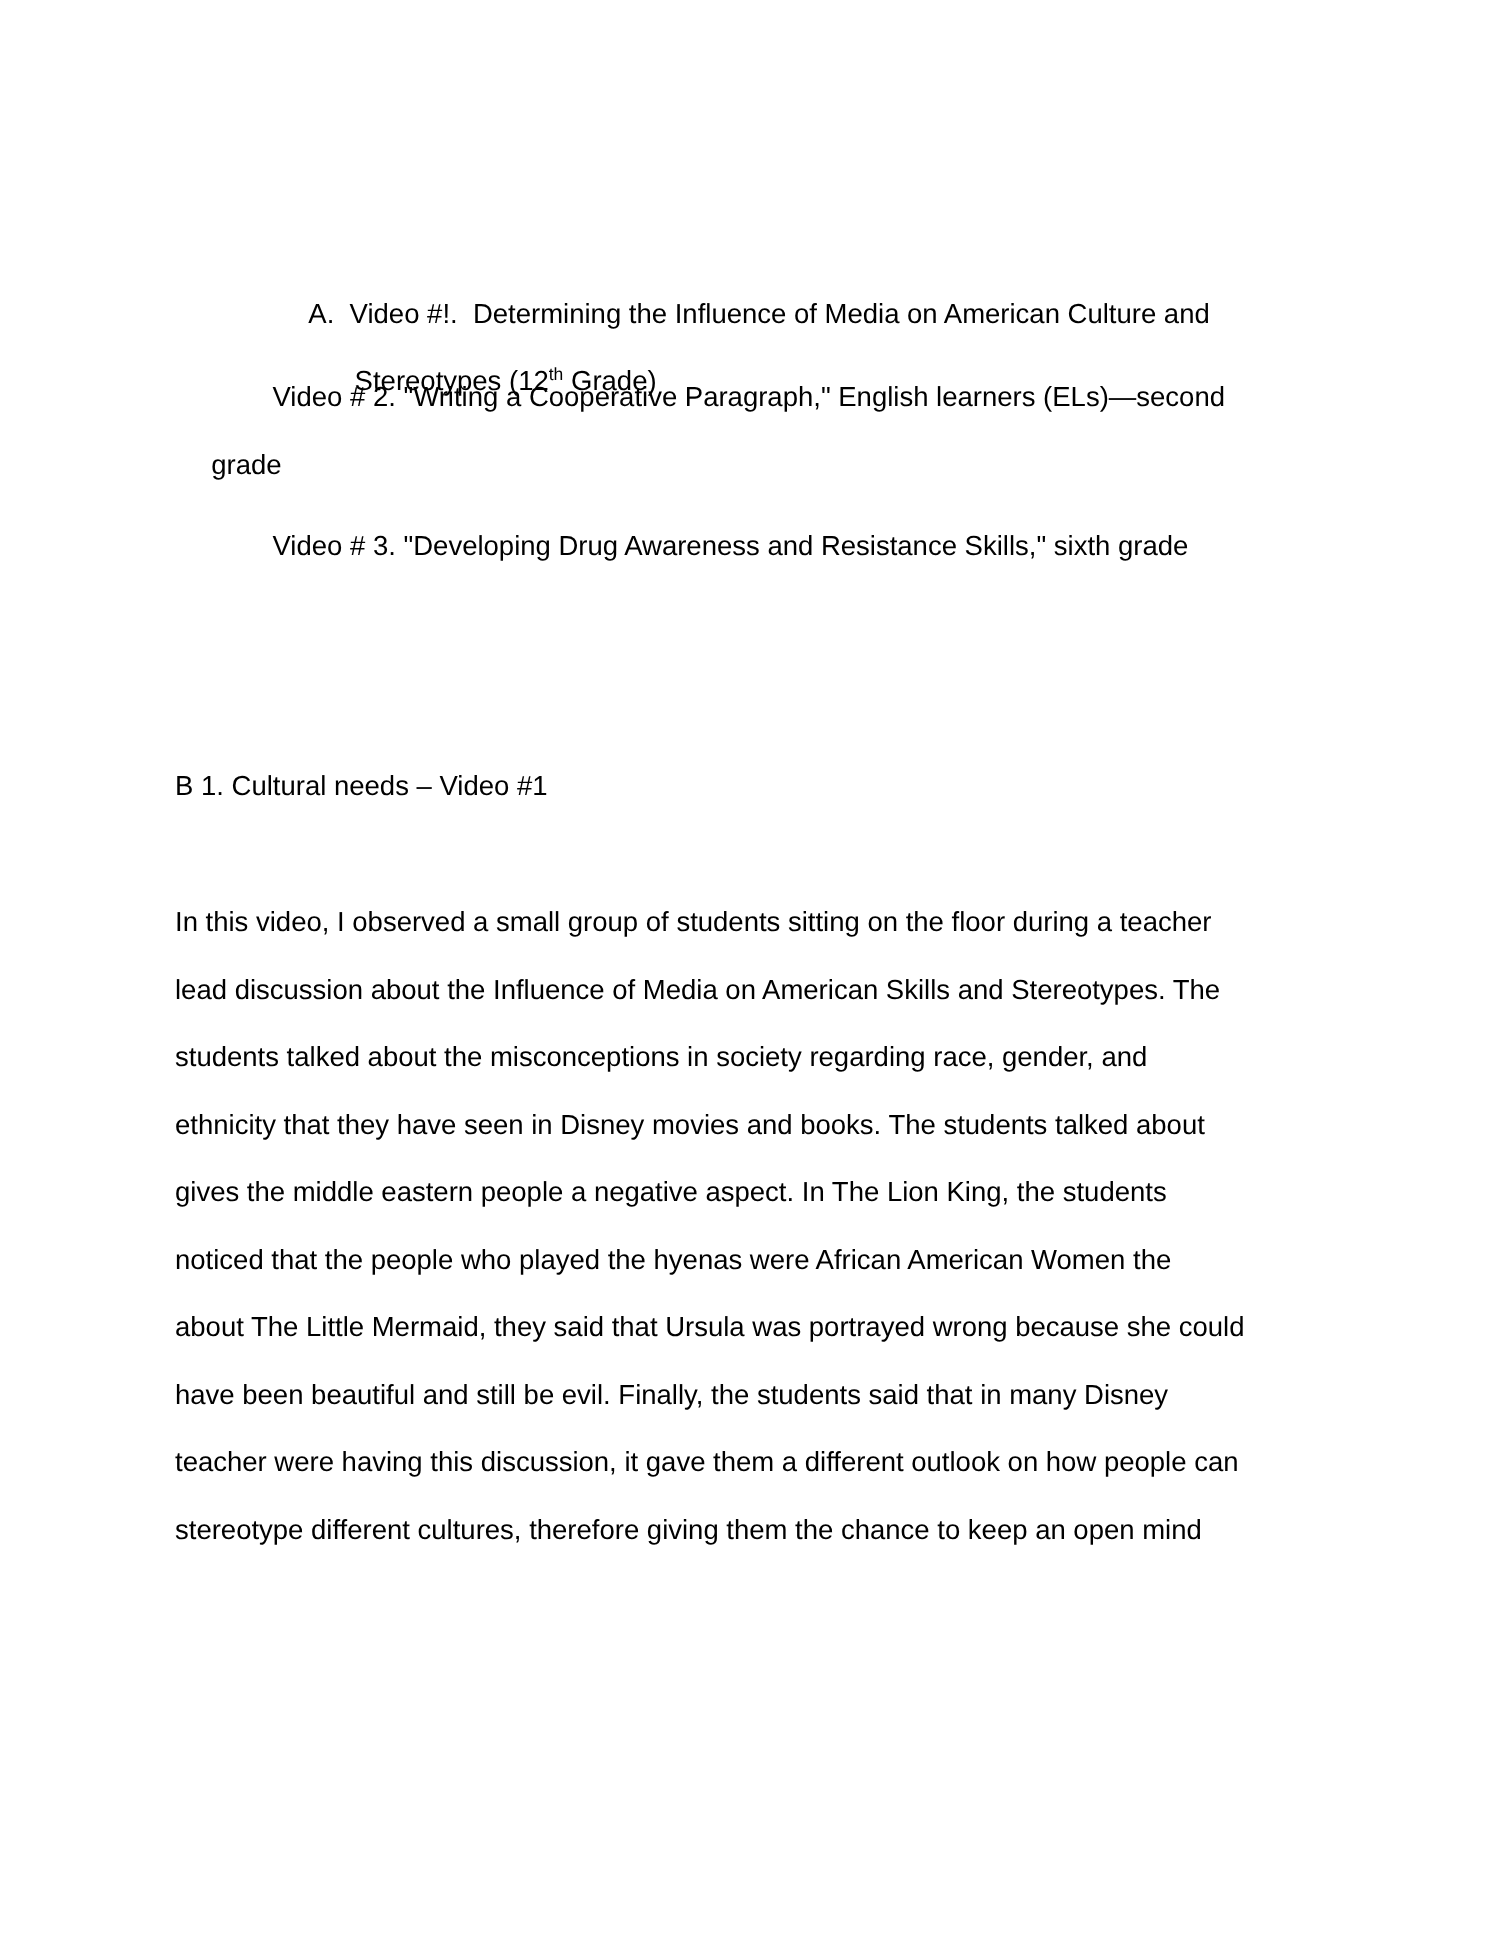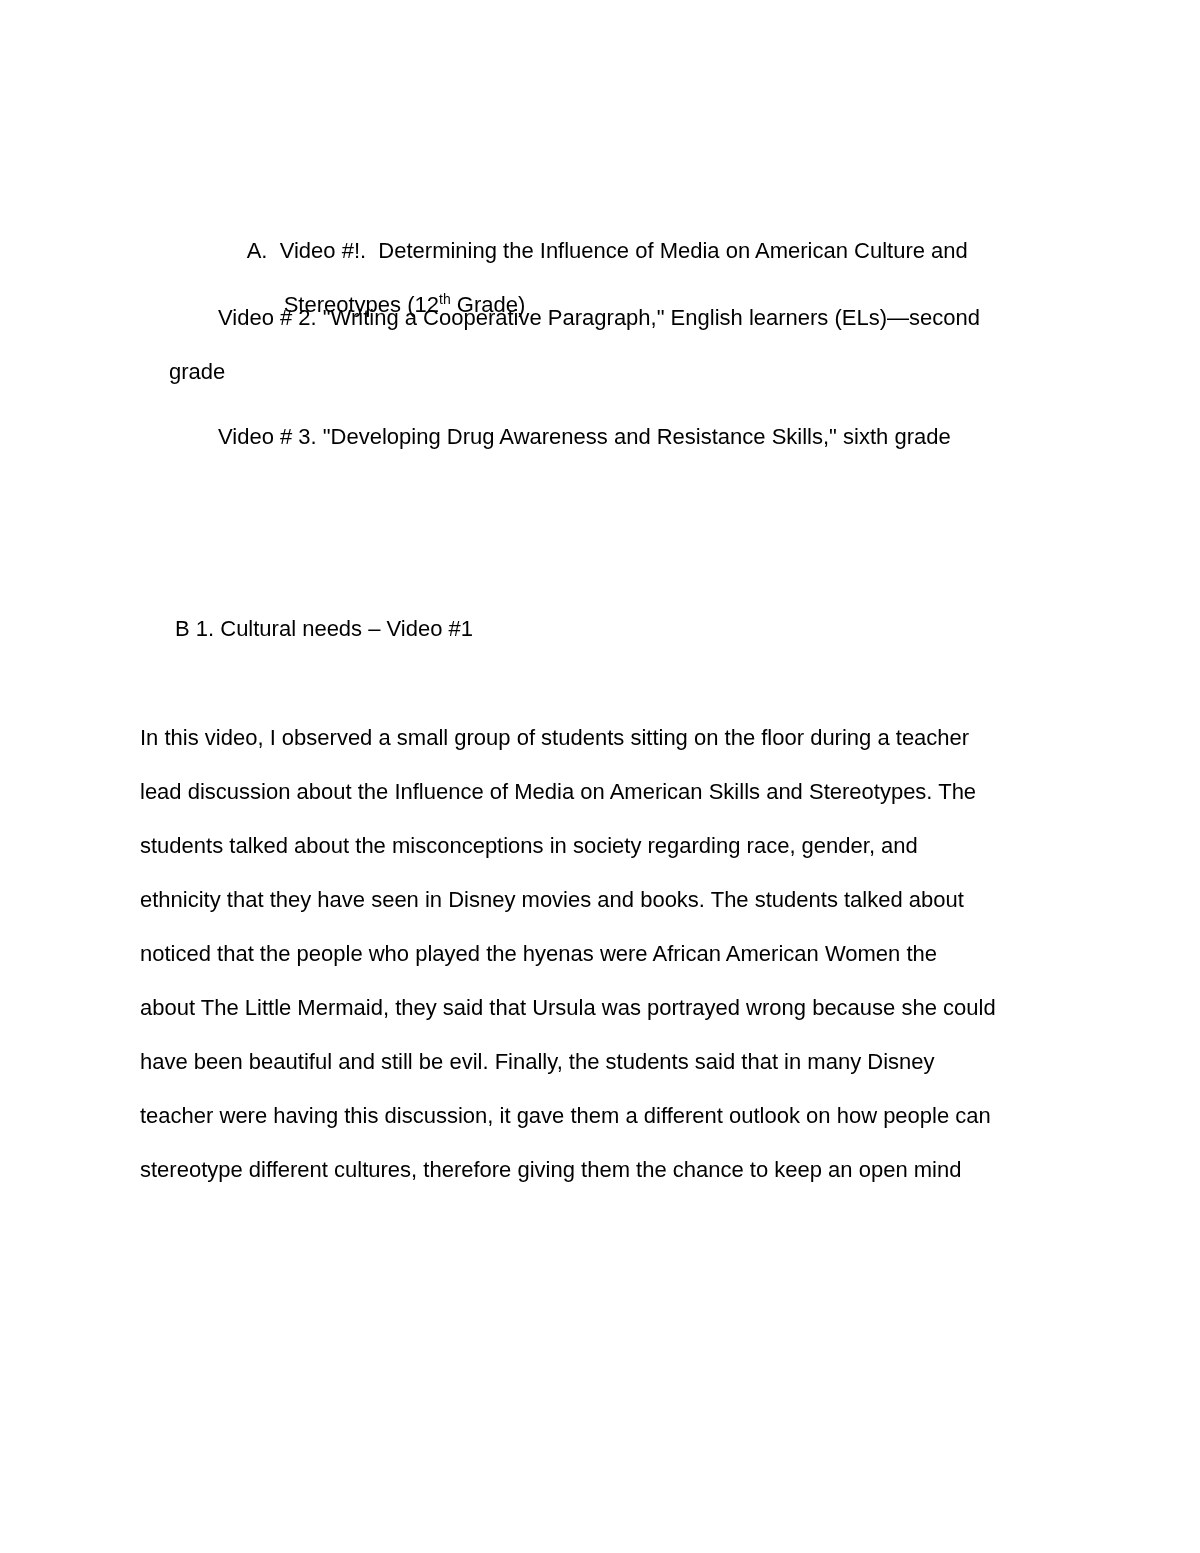--- a/index.html
+++ b/index.html
@@ -33,21 +33,21 @@
   .item-a-line1 .marker {
     display: inline-block;
     width: 33px;
   }
   .item-a-line2 { padding-left: 107px; }
   
   .item-first-line { padding-left: 78px; }
   .item-wrap-line  { padding-left: 29px; }
   .item-2 { margin-top: 13px; }
   .item-3 { margin-top: 11px; }
-  .heading-b { margin-top: 138px; margin-left: 35px; }
+  .heading-b { margin-top: 138px; }
   .body-paragraph { margin-top: 55px; }
   sup.ordinal {
     font-size: 14px;
     vertical-align: super;
     line-height: 0;
   }
 </style>
 </head>
 <body>
 
@@ -70,20 +70,21 @@
       <div class="line item-first-line">Video # 3. "Developing Drug Awareness and Resistance Skills," sixth grade</div>
     </div>
 
     <div class="line heading-b">B 1. Cultural needs – Video #1</div>
 
     <div class="body-paragraph">
       <div class="line">In this video, I observed a small group of students sitting on the floor during a teacher</div>
       <div class="line">lead discussion about the Influence of Media on American Skills and Stereotypes. The</div>
       <div class="line">students talked about the misconceptions in society regarding race, gender, and</div>
       <div class="line">ethnicity that they have seen in Disney movies and books. The students talked about</div>
+      <div class="line">gives the middle eastern people a negative aspect. In The Lion King, the students</div>
       <div class="line">noticed that the people who played the hyenas were African American Women the</div>
       <div class="line">about The Little Mermaid, they said that Ursula was portrayed wrong because she could</div>
       <div class="line">have been beautiful and still be evil. Finally, the students said that in many Disney</div>
       <div class="line">teacher were having this discussion, it gave them a different outlook on how people can</div>
       <div class="line">stereotype different cultures, therefore giving them the chance to keep an open mind</div>
     </div>
 
   </div>
 </div>
 

